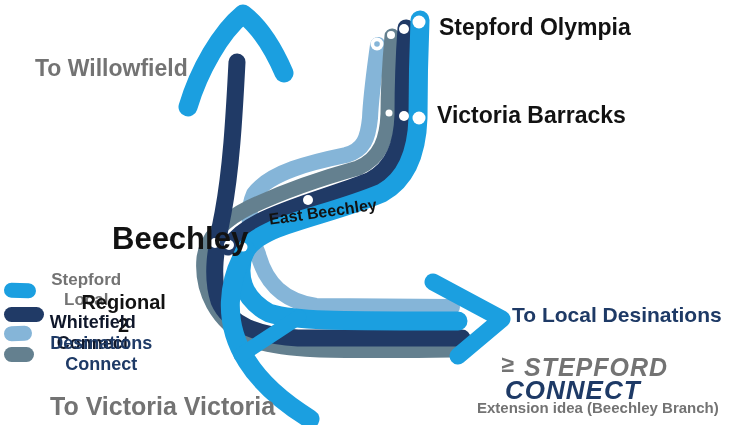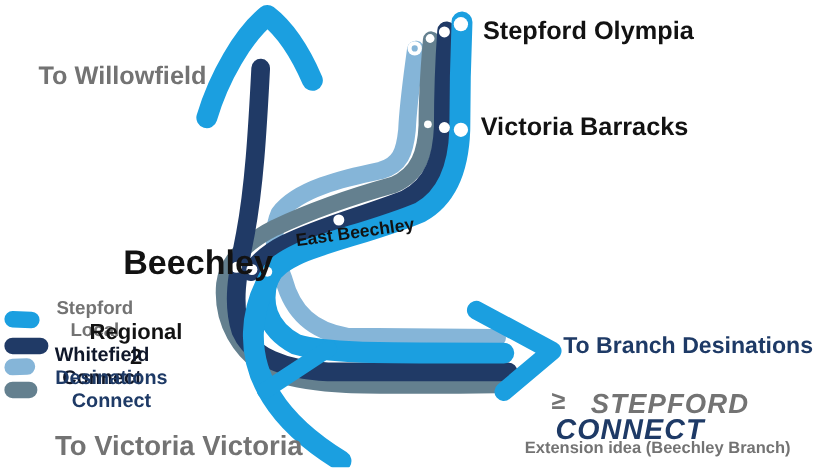--- a/index.html
+++ b/index.html
@@ -22,21 +22,21 @@
   .otherdest{left:512px;top:304px;font-size:21px;}
   .victoria{left:50px;top:394px;font-size:25px;}
   .legend{position:absolute;left:4px;top:269px;}
   .lrow{position:absolute;left:0;display:flex;align-items:center;}
   .lrow1{top:1px;} .lrow2{top:22px;gap:26px;} .lrow3{top:43px;} .lrow4{top:64px;}
   .sw{display:inline-block;width:45px;height:15px;border-radius:9px;margin-right:9px;}
   .sw3{transform:rotate(-2deg);} .sw1{transform:rotate(2deg);}
   .lt{font-weight:bold;text-align:center;}
   .lt1{font-size:17px;} .lt2{font-size:20px;} .lt3{font-size:18px;} .lt4{font-size:18px;}
   .logo-chevron{left:501px;top:353px;font-size:23px;font-style:italic;font-weight:bold;}
-  .logo-top{left:524px;top:355px;font-size:25px;font-style:italic;font-weight:bold;letter-spacing:1px;margin-left:13px;}
+  .logo-top{left:524px;top:355px;font-size:25px;font-style:italic;font-weight:bold;letter-spacing:1px;}
   .logo-bottom{left:505px;top:377px;font-size:26px;font-style:italic;font-weight:bold;letter-spacing:1px;text-align:center;}
   .logo-sub{left:477px;top:400px;font-size:15px;text-align:right;}
 </style>
 </head>
 <body>
 
 <div class="canvas">
 
   <svg width="755" height="425" viewBox="0 0 755 425">
 
@@ -75,21 +75,21 @@
       <circle cx="229" cy="245" r="5"></circle>
       <circle cx="243" cy="247" r="4.5"></circle>
     </g>
   </svg>
 
   <div class="lbl willow b c-lb">To Willowfield</div>
   <div class="lbl olympia b c-blk">Stepford Olympia</div>
   <div class="lbl crystal b c-blk">Victoria Barracks</div>
   <div class="lbl beechley b c-blk">Beechley</div>
   <div class="lbl eastbeechley b c-blk">East Beechley</div>
-  <div class="lbl otherdest b c-navy">To Branch Desinations</div>
+  <div class="lbl otherdest b c-navy">To Local Desinations</div>
   <div class="lbl victoria b c-lb">To Victoria Victoria</div>
 
   <div class="legend">
     <div class="lrow lrow1">
       <span class="sw sw1" style="background-color: rgb(27, 159, 224);"></span>
       <span class="lt lt1 c-lb">Stepford Local</span>
     </div>
     <div class="lrow lrow2">
       <span class="sw sw2" style="background-color: rgb(32, 58, 102);"></span>
       <span class="lt lt2 c-blk">Regional 2</span>

